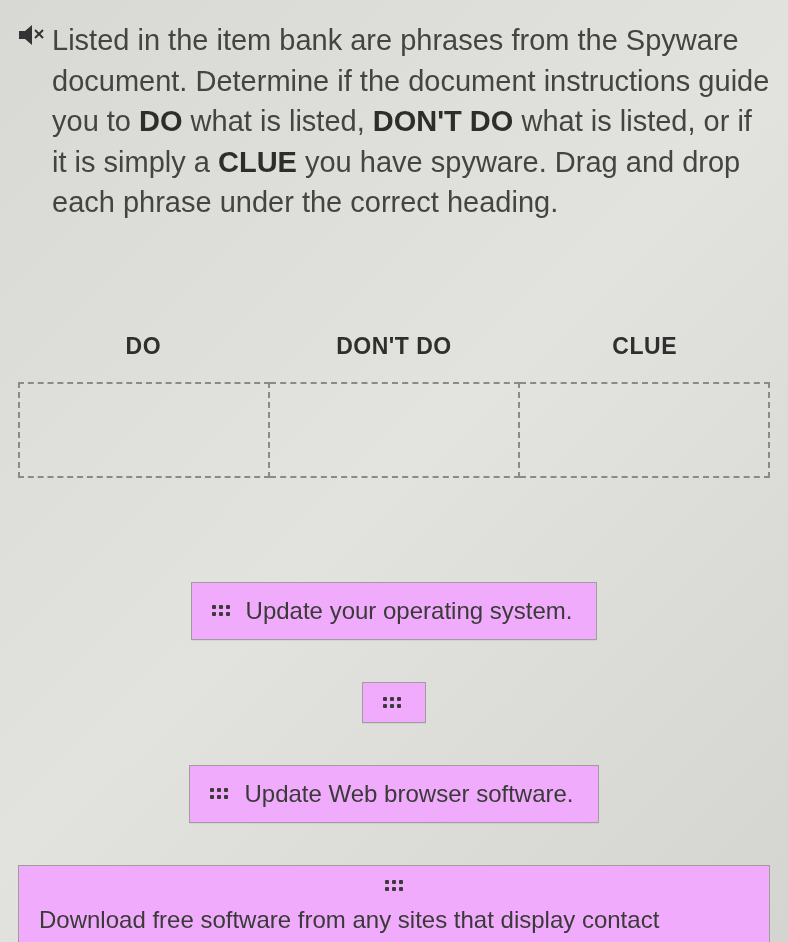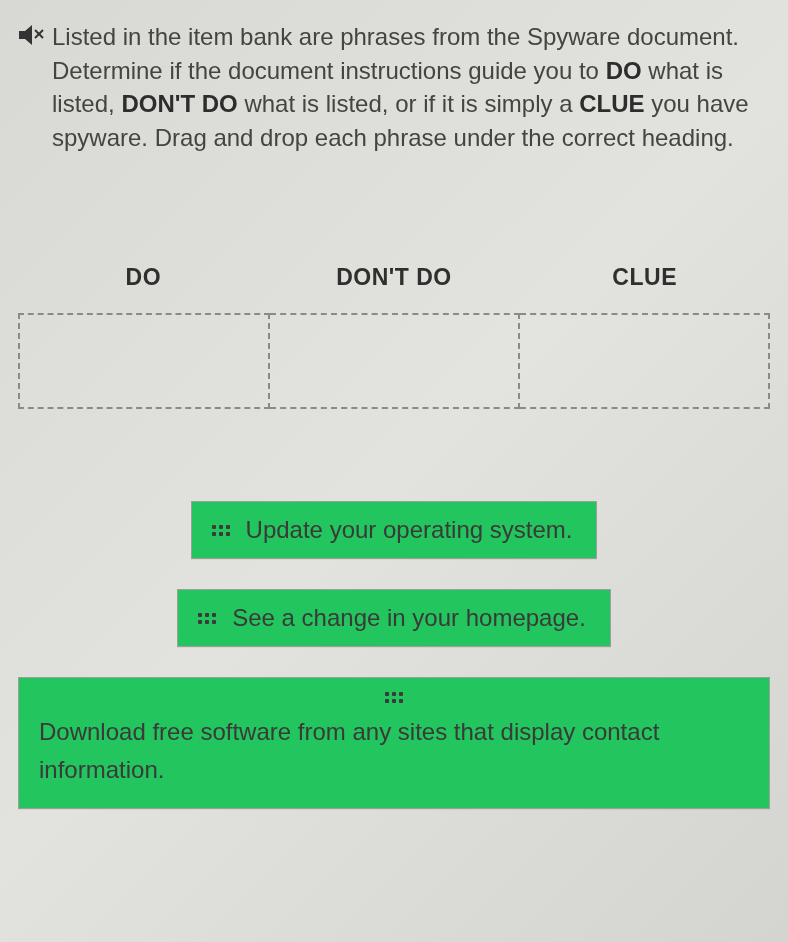--- a/index.html
+++ b/index.html
@@ -19,21 +19,21 @@
     }
     .audio-icon {
       flex-shrink: 0;
       margin-top: 4px;
       width: 26px;
       height: 22px;
       position: relative;
     }
     .audio-icon svg { display: block; }
     .instructions {
-      font-size: 24px;
+      font-size: 29px;
       line-height: 1.4;
       color: #444440;
     }
     .instructions .b { font-weight: 700; color: #2d2d2b; }
     .columns {
       margin-top: 110px;
       width: 100%;
     }
     .col-headers {
       display: flex;
@@ -60,30 +60,31 @@
     }
     .dropzone + .dropzone { border-left: none; }
     .bank {
       margin-top: 92px;
       display: flex;
       flex-direction: column;
       align-items: center;
       gap: 30px;
     }
     .drag-item {
-      background: #22c55e;
+      background: #f0abfc;
       border: 1px solid #9e9e9a;
       padding: 14px 24px 14px 20px;
       font-size: 24px;
       color: #3a3a38;
       display: flex;
       align-items: center;
       gap: 16px;
       cursor: grab;
       box-shadow: 0 1px 0 rgba(0,0,0,0.05);
+      margin-top: 12px;
     }
     .drag-item.wide {
       width: 752px;
       flex-direction: column;
       align-items: flex-start;
       gap: 10px;
       padding: 14px 20px 20px 20px;
     }
     .drag-item.wide .grip-row {
       width: 100%;
@@ -151,24 +152,34 @@
 
   <div class="drag-item">
     <span class="grip">
         <span></span>
         <span></span>
         <span></span>
         <span></span>
         <span></span>
         <span></span>
       </span>
-    <span>See a change in your homepage.</span>
   </div>
 
 
+  <div class="drag-item">
+    <span class="grip">
+        <span></span>
+        <span></span>
+        <span></span>
+        <span></span>
+        <span></span>
+        <span></span>
+      </span>
+    <span>Update Web browser software.</span>
+  </div>
 
   <div class="drag-item wide">
     <div class="grip-row">
       <span class="grip">
           <span></span>
           <span></span>
           <span></span>
           <span></span>
           <span></span>
           <span></span>

